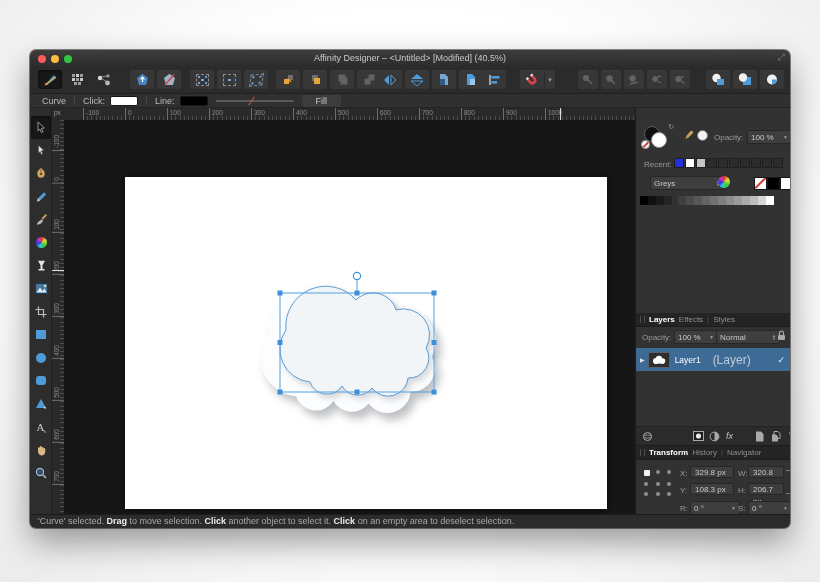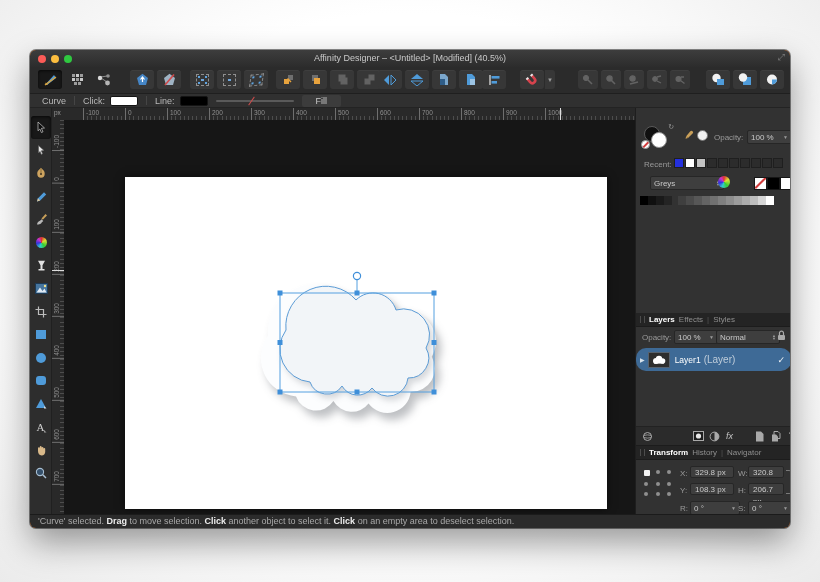--- a/index.html
+++ b/index.html
@@ -58,21 +58,21 @@
   .pmenu{position:absolute;right:4px;top:1px;color:#9a9a9a;font-size:8px;}
   .select{background:#3e3e3e;border:1px solid #262626;border-radius:2px;color:#c9c9c9;display:flex;align-items:center;justify-content:space-between;padding:0 3px;height:12px;font-size:8px;}
   .select .arr{color:#9a9a9a;font-size:5px;margin-left:3px;}
   .stepper{display:flex;flex-direction:column;font-size:4px;line-height:3px;color:#9a9a9a;margin-left:3px;}
   .swrow{display:flex;}
   .sw{width:10px;height:10px;margin-right:1px;border:1px solid #1f1f1f;box-sizing:border-box;}
   .sw.empty{background:#2c2c2c;}
   .ramp .sw{width:8px;height:9px;margin-right:0;border:none;}
   .none-swatch{width:11px;height:11px;background:#fff;border:1px solid #161616;position:relative;overflow:hidden;}
   .none-swatch i{position:absolute;left:-2px;top:4px;width:15px;height:2px;background:#d23c3c;transform:rotate(-45deg);}
-  .layerrow{position:absolute;left:0;width:100%;height:23px;background:#3e6a96;display:flex;align-items:center;color:#fff;border-radius:10px;}
+  .layerrow{position:absolute;left:0;width:100%;height:23px;background:#3e6a96;display:flex;align-items:center;color:#fff;}
   .thumb{width:20px;height:14px;background:#2e2e2e;border:1px solid #5f7purple;border:1px solid #57626e;margin:0 5px 0 3px;display:flex;align-items:center;justify-content:center;}
   .bbar{position:absolute;left:0;width:100%;height:18px;background:#2b2b2b;border-top:1px solid #222;border-bottom:1px solid #1c1c1c;display:flex;align-items:center;color:#a9a9a9;}
   .anchor{position:absolute;left:8px;display:grid;grid-template-columns:repeat(3,1fr);grid-gap:6px;width:28px;}
   .anchor i{width:4px;height:4px;border-radius:50%;background:#8f8f8f;}
   .anchor i.sq{width:6px;height:6px;border-radius:1px;background:#f2f2f2;}
   .tf-label{position:absolute;font-size:8px;color:#9a9a9a;}
   .tf-field{position:absolute;width:44px;height:12px;background:#3e3e3e;border:1px solid #262626;border-radius:2px;color:#c9c9c9;font-size:8px;line-height:12px;padding-left:4px;box-sizing:border-box;}
   .linkWH{position:absolute;width:4px;height:22px;border:1px solid #7a7a7a;border-left:none;border-radius:0 2px 2px 0;}
   
   .status{position:absolute;left:0;top:464px;width:100%;height:14px;background:#2b2b2b;border-top:1px solid #1b1b1b;line-height:13px;padding-left:8px;box-sizing:border-box;color:#a8a8a8;font-size:9px;white-space:pre;}
@@ -590,21 +590,21 @@
       <span style="margin-left:4px;font-size:6px;color:#d7e2ec">▶</span>
       <span class="thumb">
         <svg width="16" height="10" viewBox="0 0 16 10">
             <circle cx="5" cy="6" r="3" fill="#fff"></circle>
             <circle cx="8" cy="4" r="3.2" fill="#fff"></circle>
             <circle cx="11.5" cy="6" r="2.8" fill="#fff"></circle>
             <rect x="3" y="6" width="10" height="2.6" fill="#fff"></rect>
           </svg>
       </span>
       <span style="font-size:8.5px">Layer1</span>
-      <span style="font-size:10px;color:#bfcdda;margin-left:3px">(Layer)</span>
+      <span style="font-size:12px;color:#bfcdda;margin-left:12px">(Layer)</span>
       <span style="margin-left:auto;margin-right:6px;color:#eef3f8">✓</span>
     </div>
 
     <div class="bbar" style="top:318px">
       <span style="margin-left:6px">
         <svg width="11" height="11" viewBox="0 0 11 11">
             <circle cx="5.5" cy="5.5" r="4" fill="none" stroke="#a9a9a9" stroke-width="1"></circle>
             <ellipse cx="5.5" cy="5.5" rx="4" ry="1.6" fill="none" stroke="#a9a9a9" stroke-width=".8"></ellipse>
           </svg>
       </span>

